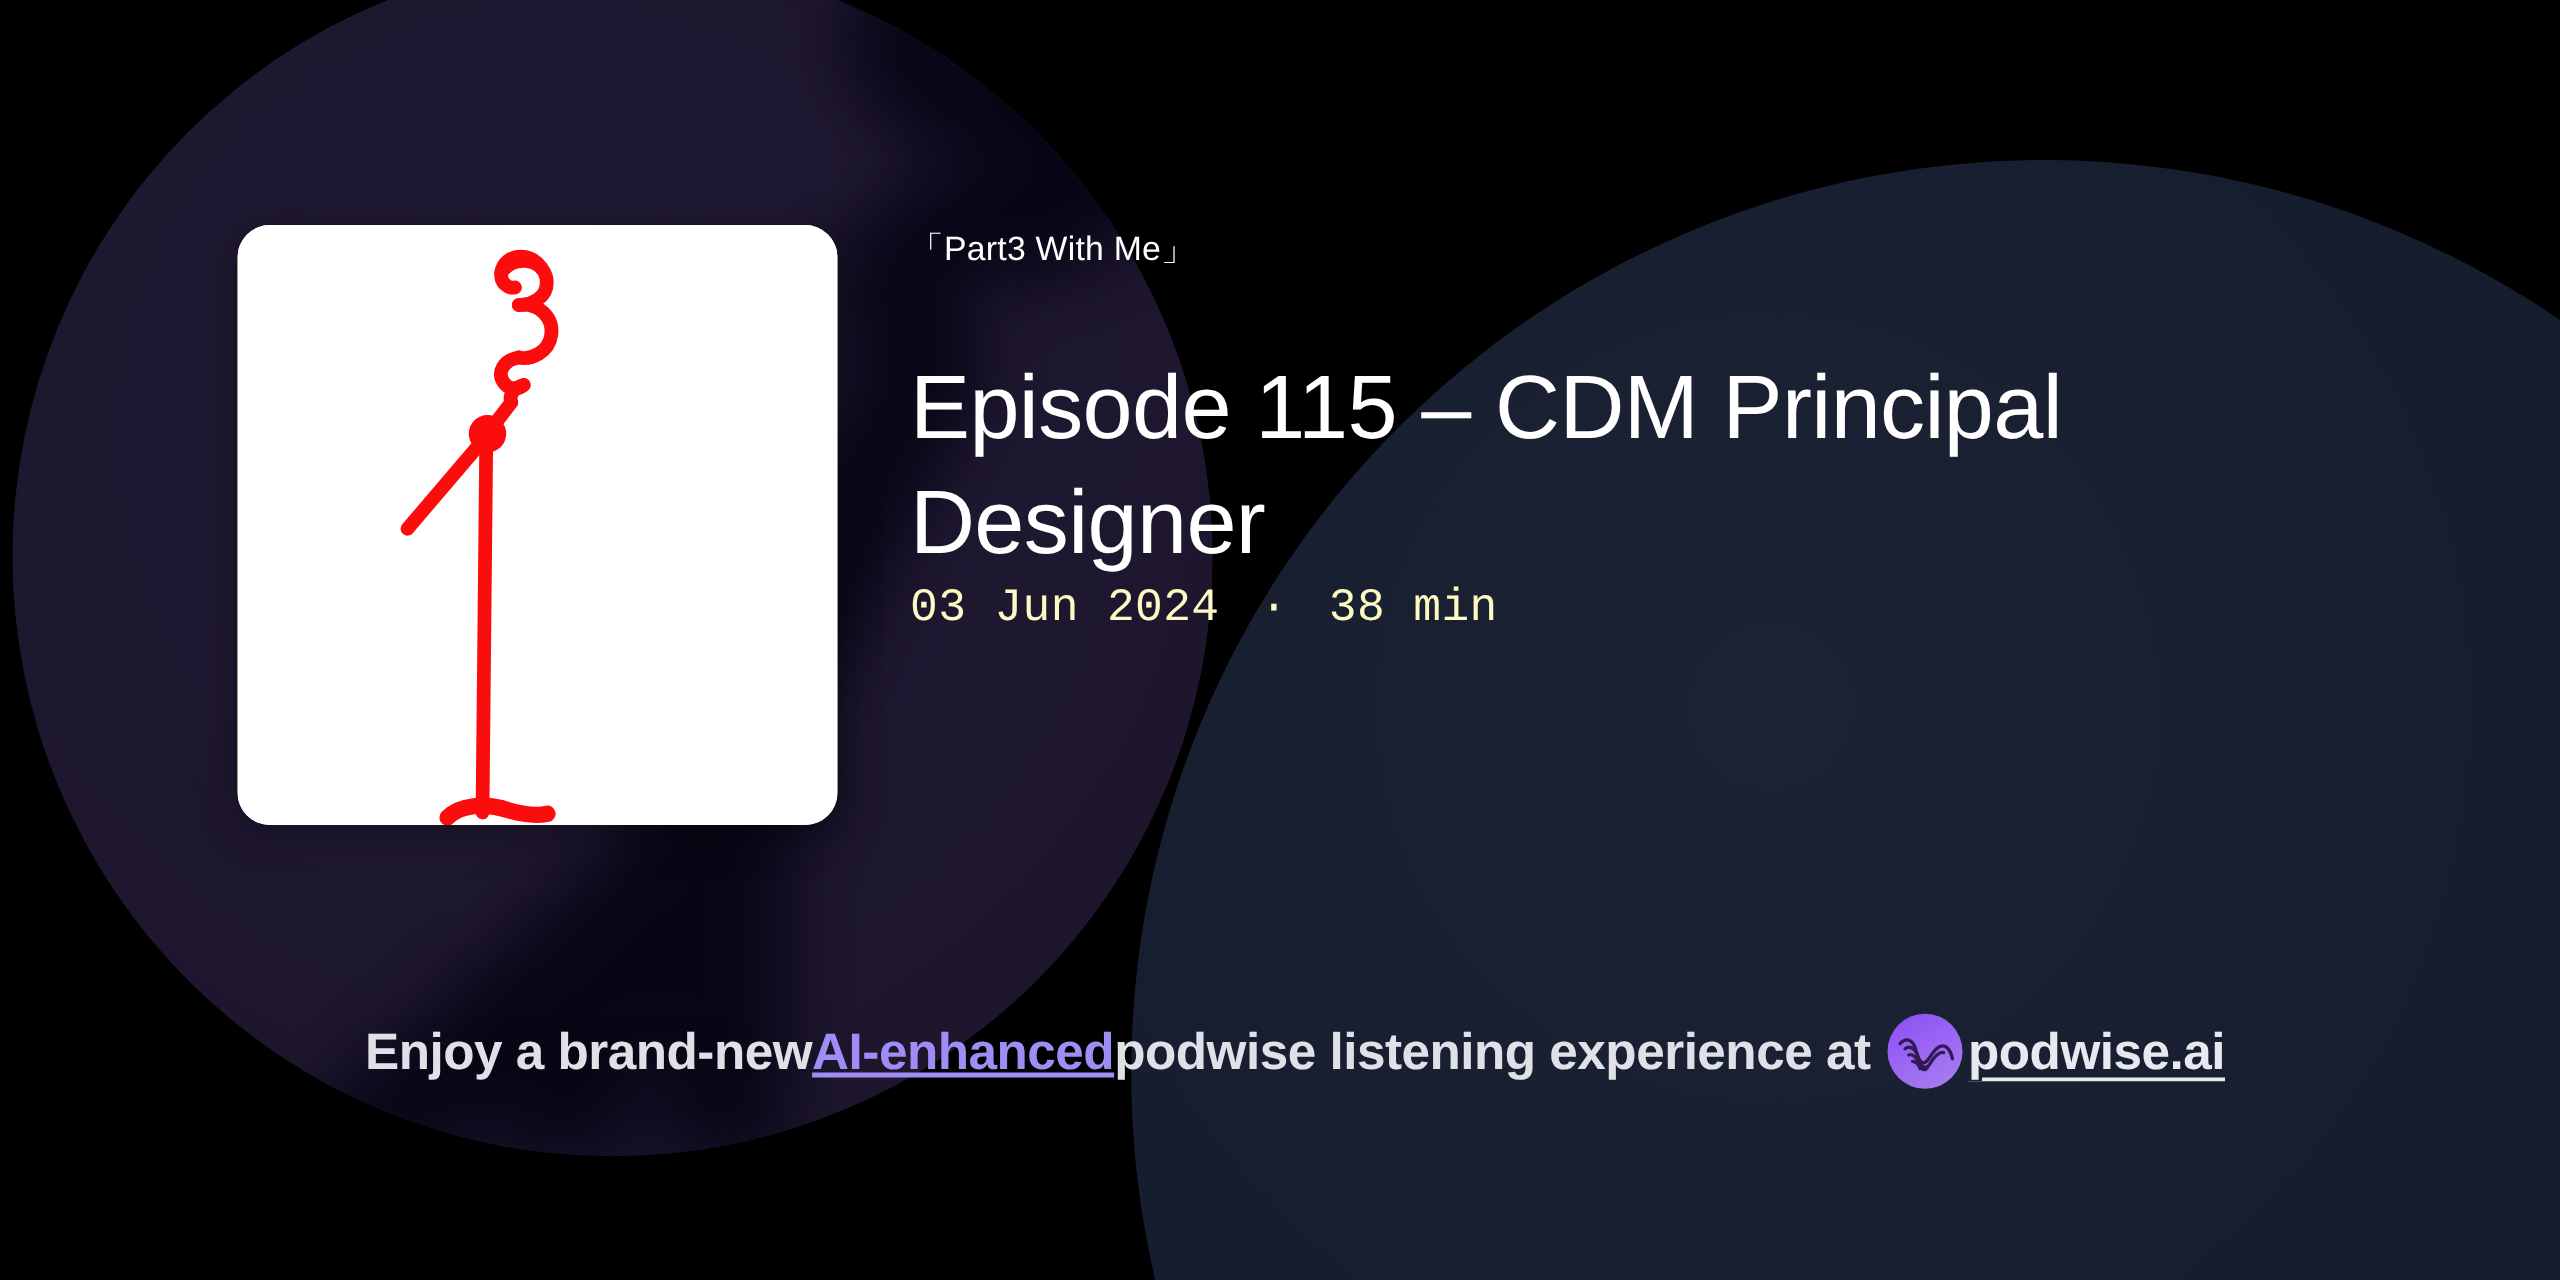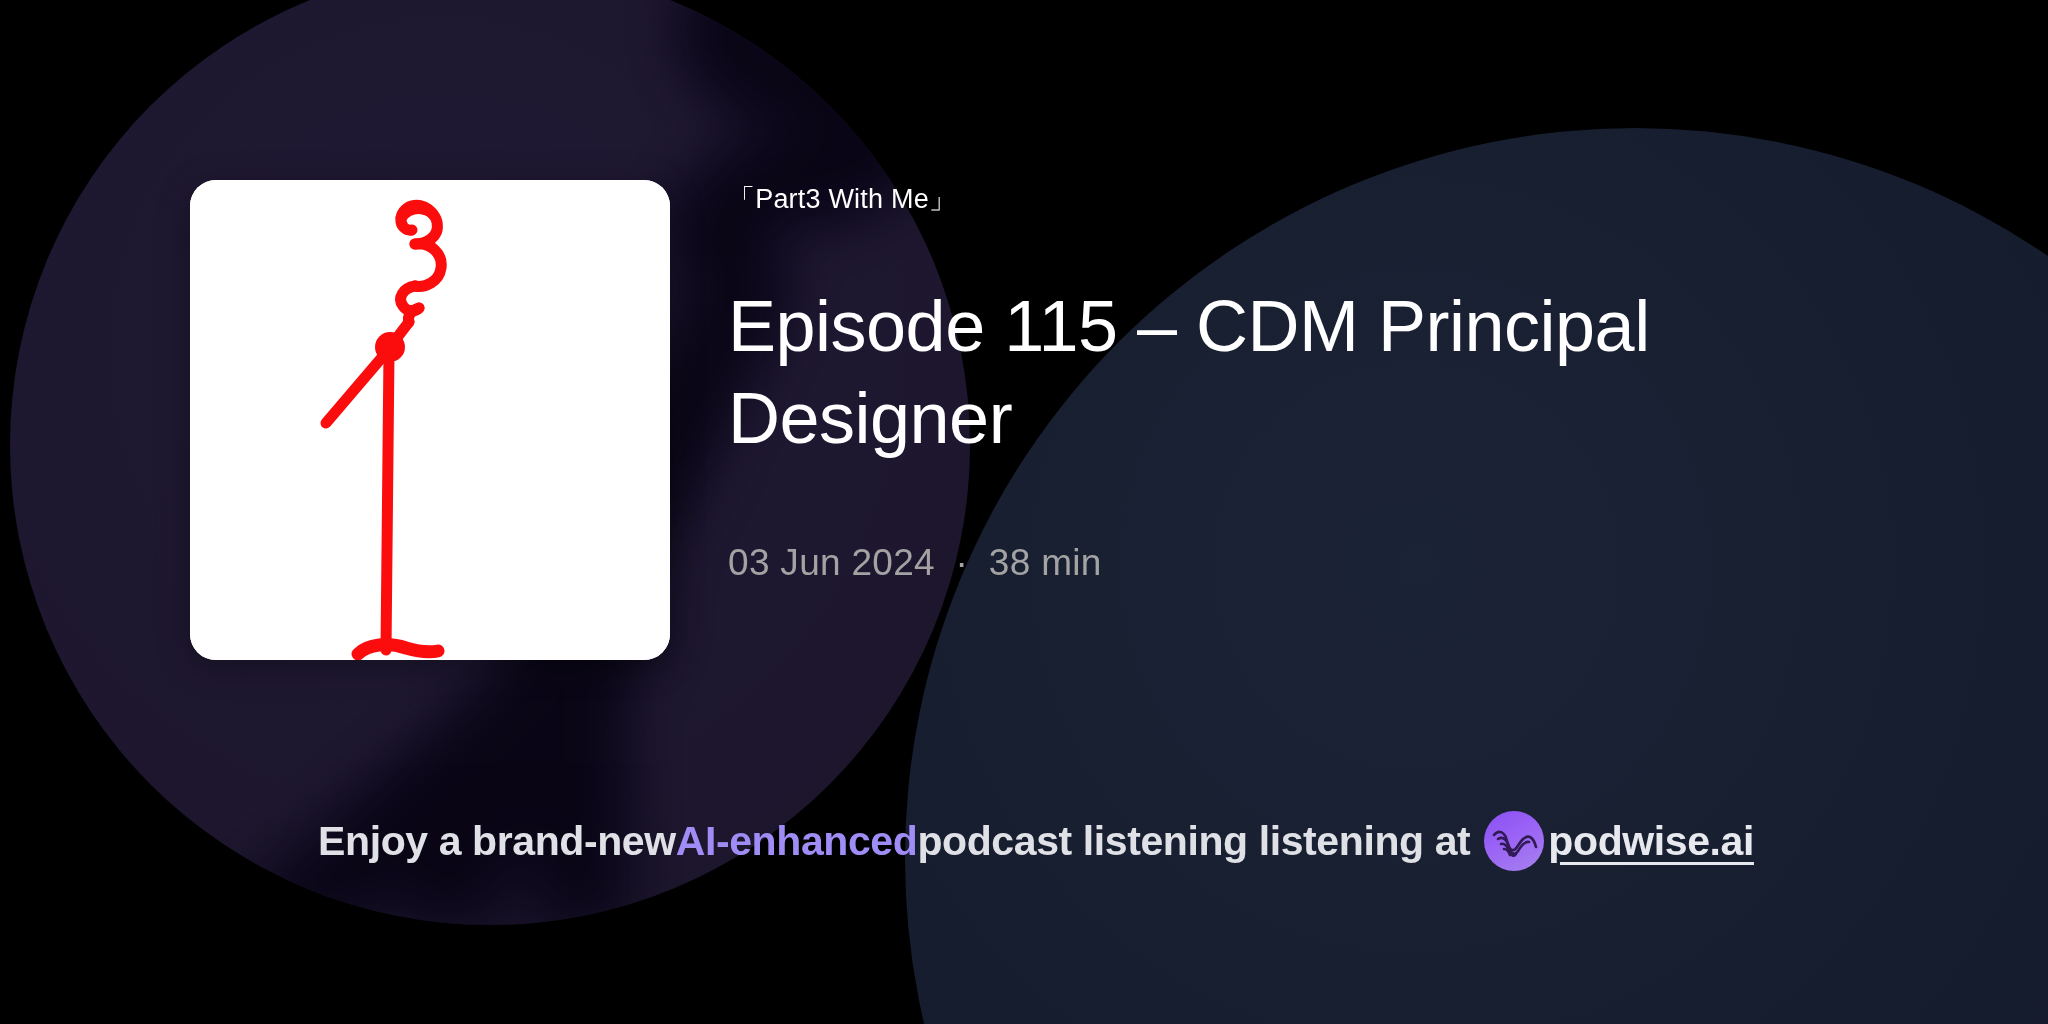--- a/index.html
+++ b/index.html
@@ -96,27 +96,27 @@
     margin-top: 58px;
     font-size: 72px;
     line-height: 92px;
     color: #ffffff;
     font-weight: 400;
     letter-spacing: -0.5px;
     max-width: 1000px;
   }
 
   .episode-sub {
-    margin-top: 76px;
     font-size: 37px;
     line-height: 46px;
-    color: #a3a3a3;
+    color: #fef9c3;
     font-weight: 400;
     letter-spacing: 0.3px;
     white-space: nowrap;
+    font-family: Liberation Mono, monospace;
   }
   .dot-sep { padding: 0 10px; }
 
   
   .promo {
     position: absolute;
     left: 0;
     right: 0;
     top: 806px;
     height: 70px;
@@ -127,21 +127,21 @@
     padding-left: 24px;
   }
   .promo-text {
     font-size: 41px;
     line-height: 70px;
     font-weight: 700;
     color: #dfe1e6;
     letter-spacing: -0.4px;
     white-space: nowrap;
   }
-  .promo-accent { color: #9f8cf5; }
+  .promo-accent { color: #9f8cf5; text-decoration: underline; }
   .promo-brand-wrap {
     display: inline-flex;
     align-items: center;
     white-space: nowrap;
     text-align: center;
   }
   .brand-badge {
     display: inline-block;
     width: 60px;
     height: 60px;
@@ -210,21 +210,21 @@
     <div class="episode-sub">
       <span>03 Jun 2024</span>
       <span class="dot-sep">·</span>
       <span>38 min</span>
     </div>
   </div>
 
   <div class="promo">
     <span class="promo-text">Enjoy a brand-new </span>
     <span class="promo-text promo-accent">AI-enhanced</span>
-    <span class="promo-text"> podcast listening listening at</span>
+    <span class="promo-text"> podwise listening experience at</span>
     <span class="promo-brand-wrap">
       <span class="brand-badge">
         <svg width="48" height="40" viewBox="0 0 48 40">
           <g fill="none" stroke="#301b57" stroke-width="2.6" stroke-linecap="round">
             <path d="M4 14 c5 -6 11 -3 13 6 c2 9 6 12 10 6 c4 -6 8 -12 13 -10 c4 2 5 6 6 10"></path>
             <path d="M8 18 c4 -3 9 0 11 8 c2 7 6 9 9 4 c3 -5 7 -10 11 -9"></path>
             <path d="M11 23 c3 -1 6 2 8 7 c2 5 5 6 7 3"></path>
             <path d="M14 28 c3 0 5 3 6 6"></path>
           </g>
         </svg>

